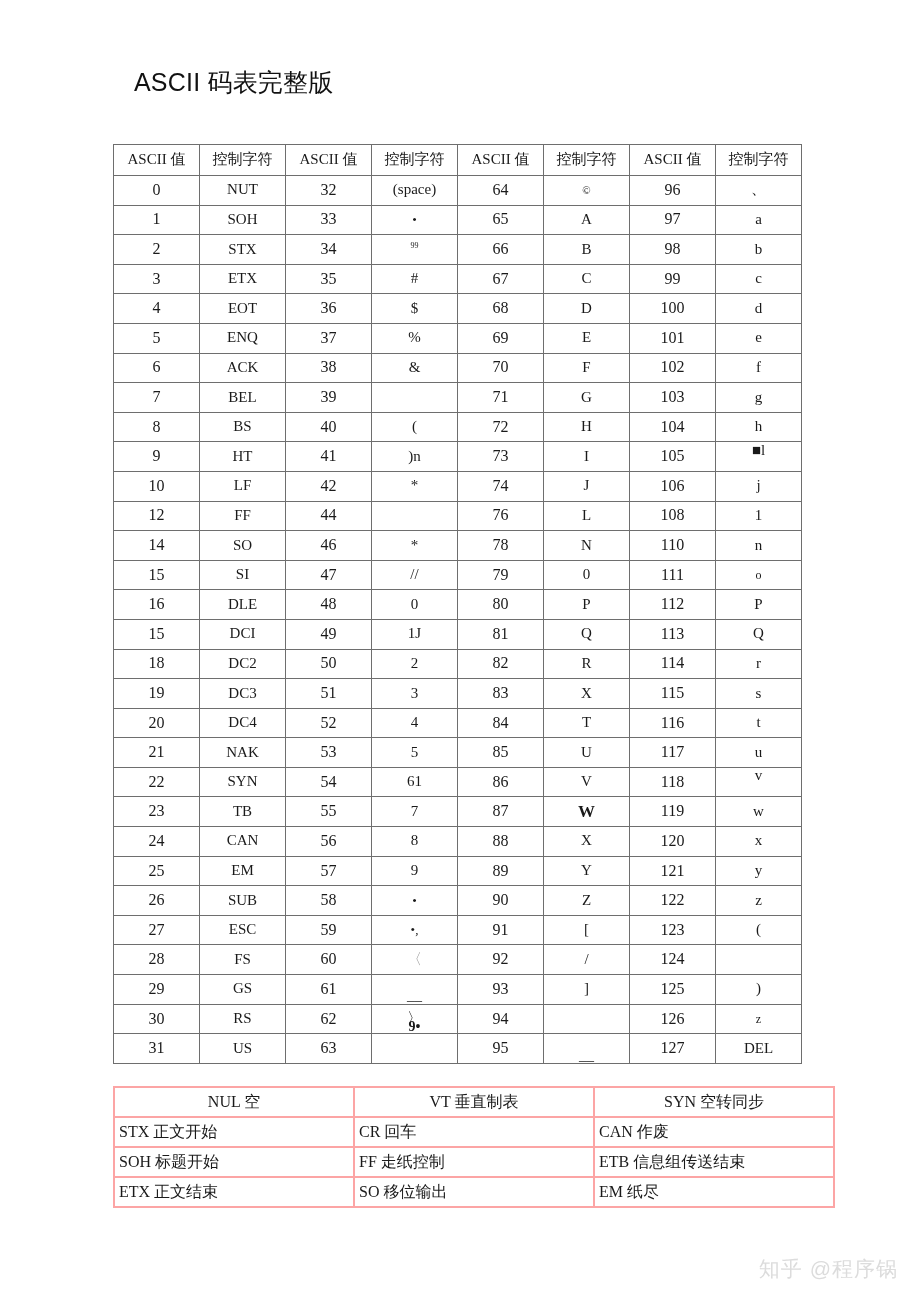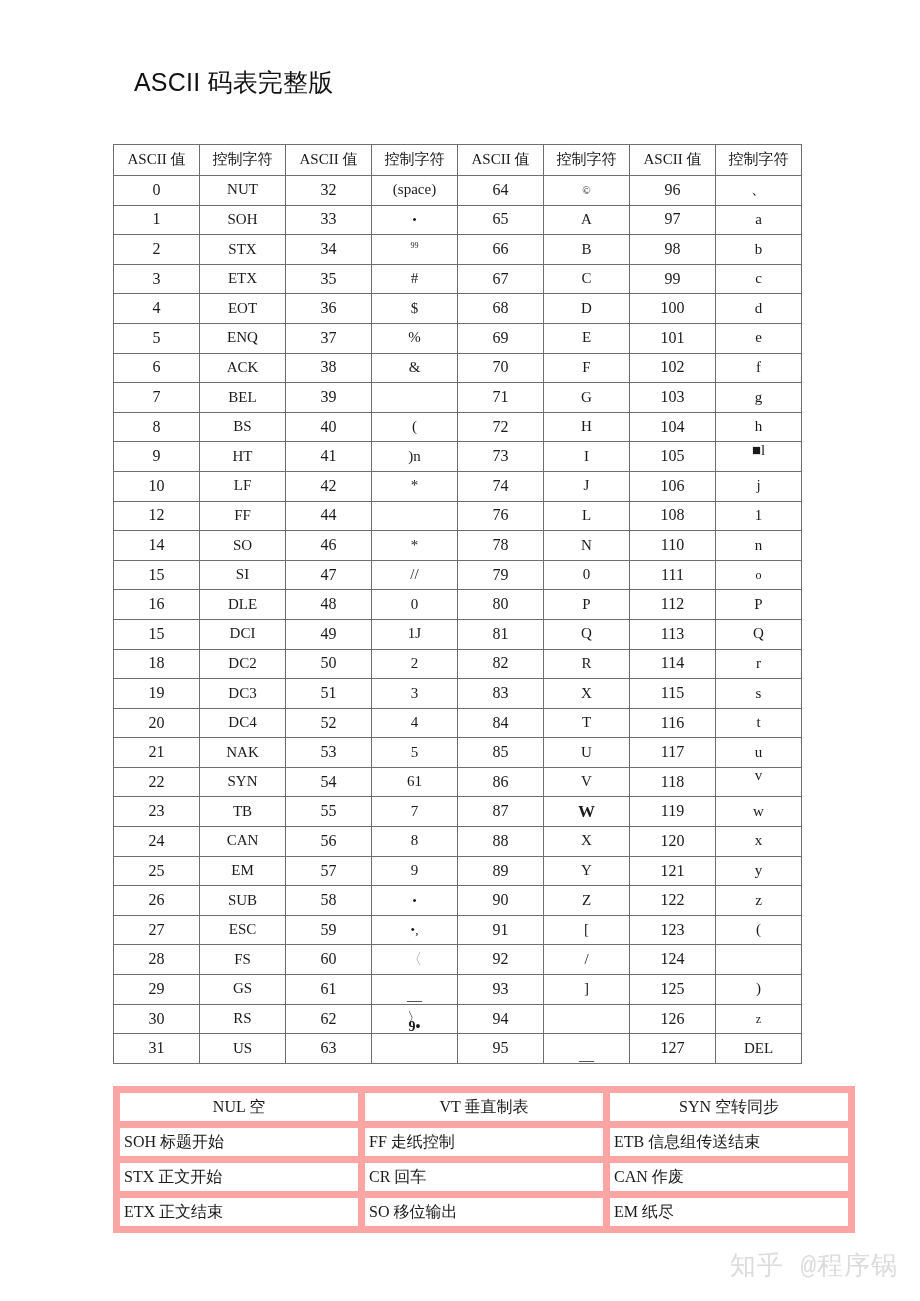--- a/index.html
+++ b/index.html
@@ -88,39 +88,39 @@
   .legend-table {
     position: absolute;
     left: 113px;
     top: 1086px;
     width: 690px;
     border-collapse: collapse;
     table-layout: fixed;
     font-size: 16px;
   }
   .legend-table td {
-    border: 7px solid #fca5a5;
+    border: 2px solid #fca5a5;
     height: 28px;
     padding: 0 4px;
     vertical-align: middle;
     font-family: "Liberation Serif", "DejaVu Serif", serif;
   }
   .legend-table td.c1 { width: 230px; }
   .legend-table td.c2 { width: 230px; }
   .legend-table td.c3 { width: 230px; margin-left: 48px; }
   .legend-table tr.head td { text-align: center; }
   .legend-table tr.body td { text-align: left; }
 
   
   .watermark {
     position: absolute;
     right: 22px;
     bottom: 18px;
-    font-family: Liberation Mono, monospace;
-    font-size: 26px;
+    font-family: Liberation Sans, sans-serif;
+    font-size: 21px;
     color: #dcdcdc;
     letter-spacing: 1px;
     white-space: nowrap;
     user-select: none;
   }
 </style>
 </head>
 <body>
 
 <div id="page">
@@ -460,28 +460,28 @@
         <col class="c2">
         <col class="c3">
       </colgroup>
     <tbody>
       <tr class="head">
         <td class="c1">NUL 空</td>
         <td class="c2">VT 垂直制表</td>
         <td class="c3">SYN 空转同步</td>
       </tr>
       <tr class="body">
+        <td class="c1">STX 正文开始</td>
+        <td class="c2">CR 回车</td>
+        <td class="c3">CAN 作废</td>
+      </tr>
+      <tr class="body">
         <td class="c1">SOH 标题开始</td>
         <td class="c2">FF 走纸控制</td>
         <td class="c3">ETB 信息组传送结束</td>
-      </tr>
-      <tr class="body">
-        <td class="c1">STX 正文开始</td>
-        <td class="c2">CR 回车</td>
-        <td class="c3">CAN 作废</td>
       </tr>
       <tr class="body">
         <td class="c1">ETX 正文结束</td>
         <td class="c2">SO 移位输出</td>
         <td class="c3">EM 纸尽</td>
       </tr>
     </tbody>
   </table>
 
   <div class="watermark" style="color: rgb(220, 220, 220);">知乎 @程序锅</div>

